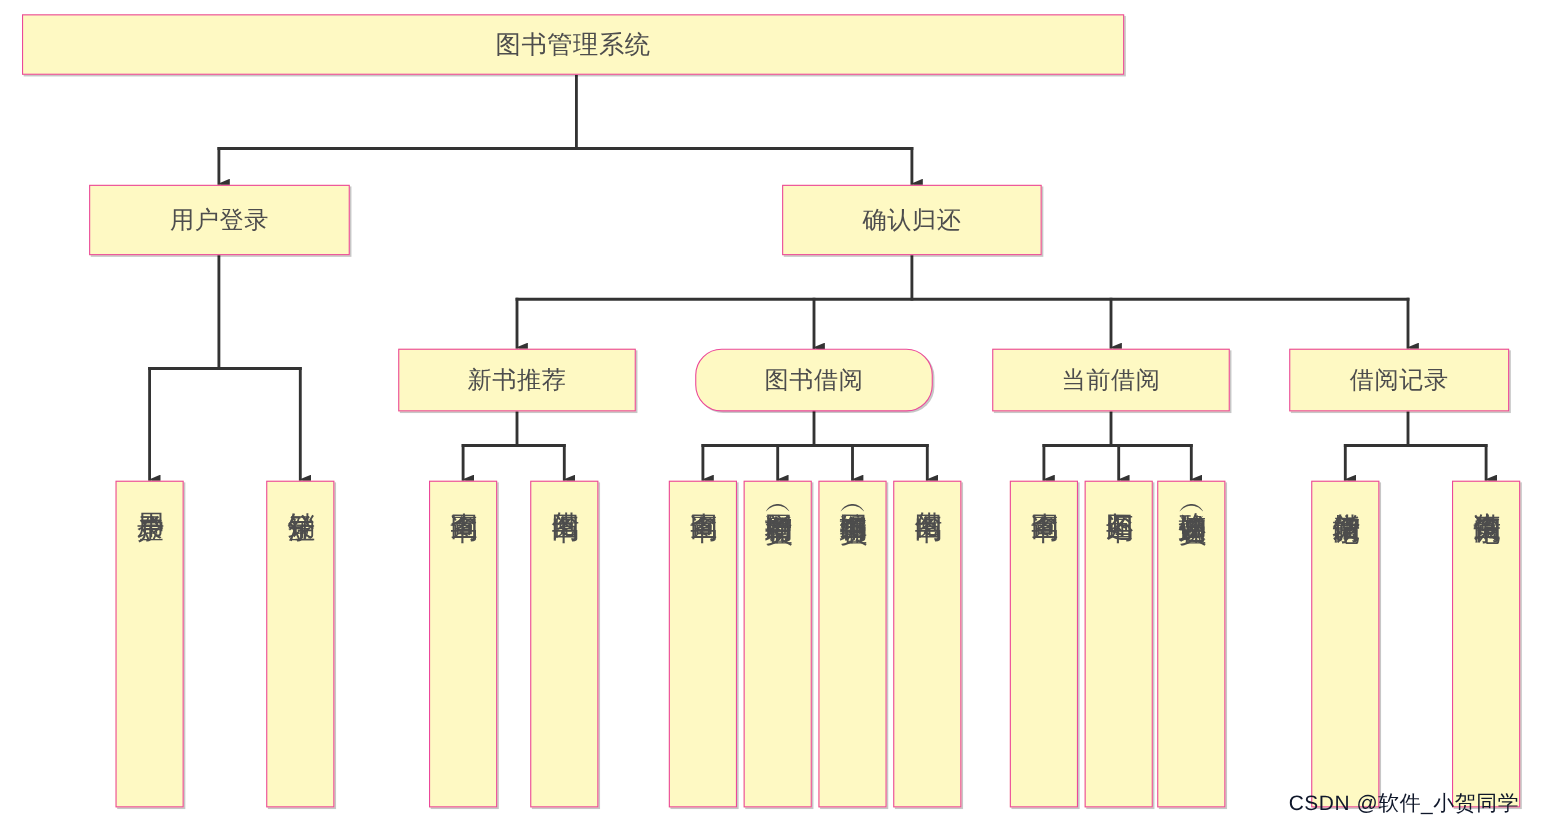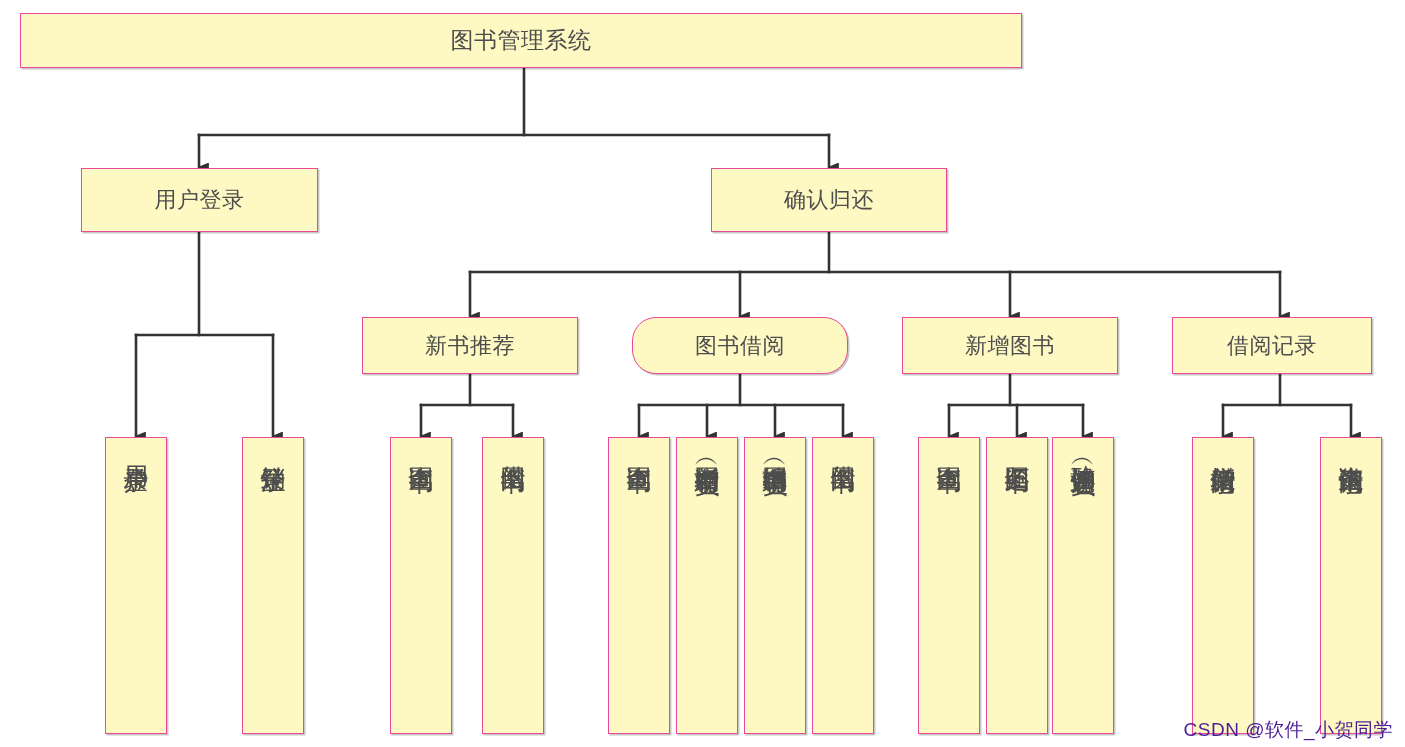--- a/index.html
+++ b/index.html
@@ -59,24 +59,24 @@
   .node.v .label {
     writing-mode: vertical-rl;
     text-orientation: upright;
     font-size: 25px;
     line-height: 1.08;
     letter-spacing: 1px;
     white-space: nowrap;
   }
   #watermark {
     position: absolute;
-    right: 12px;
+    right: 24px;
     bottom: 4px;
     font-size: 19px;
-    color: #4c1d95;
+    color: #0f172a;
     letter-spacing: 0.5px;
     white-space: nowrap;
     user-select: none;
   }
 </style>
 </head>
 <body>
 
 <div id="canvas">
 
@@ -134,21 +134,21 @@
     <span class="label">确认归还</span>
   </div>
 
   <div class="node h" style="left: 362px; top: 317px; width: 216px; height: 57px;">
     <span class="label">新书推荐</span>
   </div>
   <div class="node h" style="left: 632px; top: 317px; width: 216px; height: 57px; border-radius: 24px;">
     <span class="label">图书借阅</span>
   </div>
   <div class="node h" style="left: 902px; top: 317px; width: 216px; height: 57px;">
-    <span class="label">新增图书</span>
+    <span class="label">当前借阅</span>
   </div>
   <div class="node h" style="left: 1172px; top: 317px; width: 200px; height: 57px;">
     <span class="label">借阅记录</span>
   </div>
 
   <div class="node v" style="left: 105px; top: 437px; width: 62px; height: 297px;">
     <span class="label">用户登录</span>
   </div>
   <div class="node v" style="left: 242px; top: 437px; width: 62px; height: 297px;">
     <span class="label">注销登录</span>

